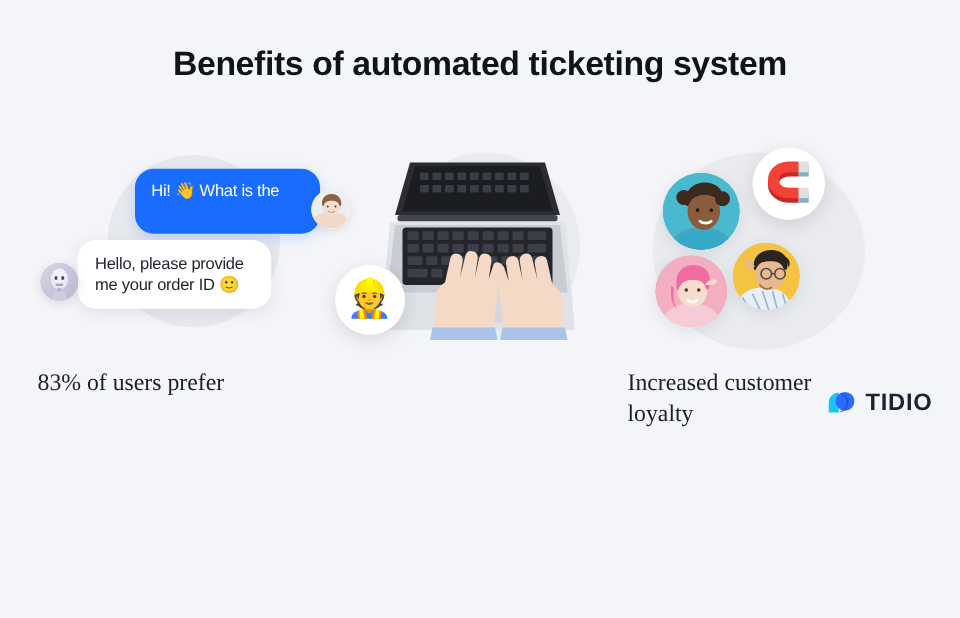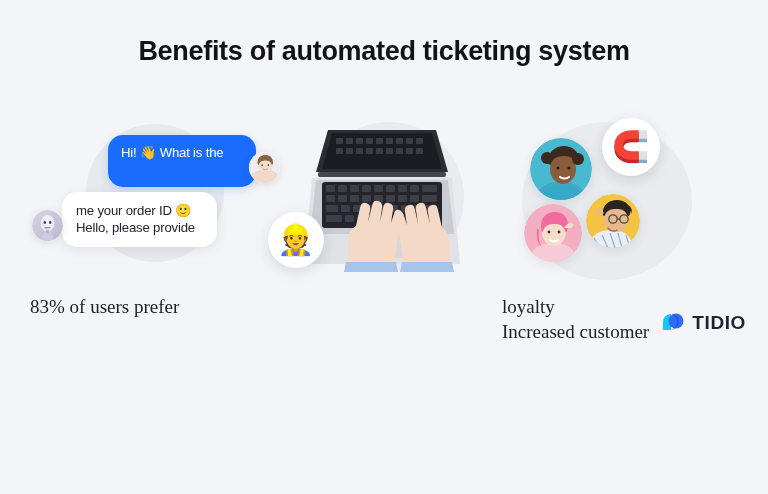--- a/index.html
+++ b/index.html
@@ -215,22 +215,22 @@
 
     <div class="column">
       <div class="illustration">
         <div class="backdrop c1"></div>
 
         <div class="bubble blue">
           <div class="row">Hi! 👋 What is the</div>
         </div>
 
         <div class="bubble white">
+          <div class="row">Hello, please provide</div>
           <div class="row">me your order ID 🙂</div>
-          <div class="row">Hello, please provide</div>
         </div>
 
         <div class="chat-avatar user">
           <svg class="av-img" viewBox="0 0 40 40">
             <defs>
               <clipPath id="clipU">
                   <circle cx="20" cy="20" r="20"></circle>
                 </clipPath>
             </defs>
             <g clip-path="url(#clipU)">
@@ -455,22 +455,22 @@
             </g>
           </svg>
         </div>
 
         <div class="badge magnet">
           <span>🧲</span>
         </div>
       </div>
 
       <div class="caption">
+        <span class="ln">Increased customer</span>
         <span class="ln">loyalty</span>
-        <span class="ln">Increased customer</span>
       </div>
     </div>
 
   </div>
 
   <div class="logo">
     <div class="logo-mark">
       <svg width="24" height="24" viewBox="0 0 24 24">
         <path d="M2 12 A8 8 0 0 1 10 4 L10 20 L2 20 Z" fill="#18c6f5"></path>
         <circle cx="15" cy="11" r="7.5" fill="#2f6bfa"></circle>

